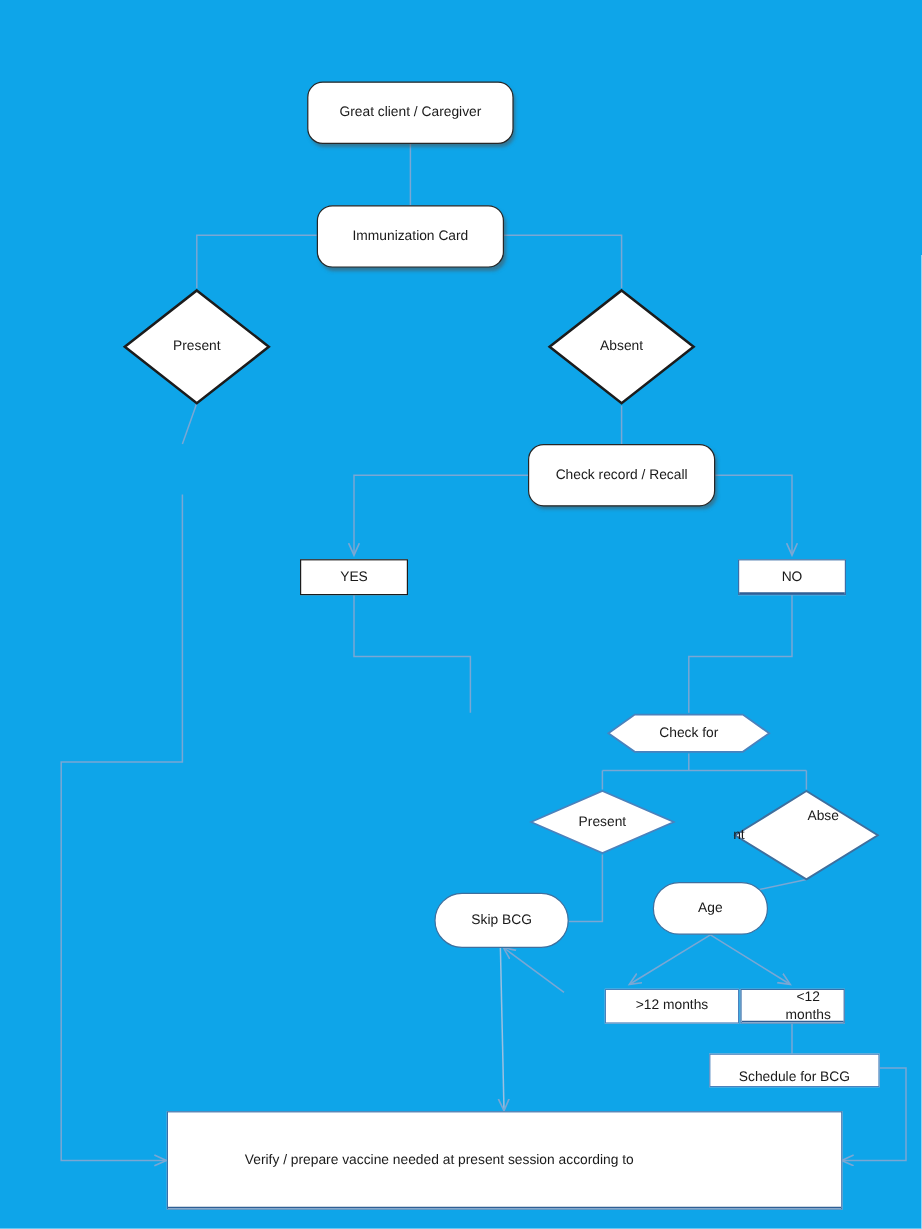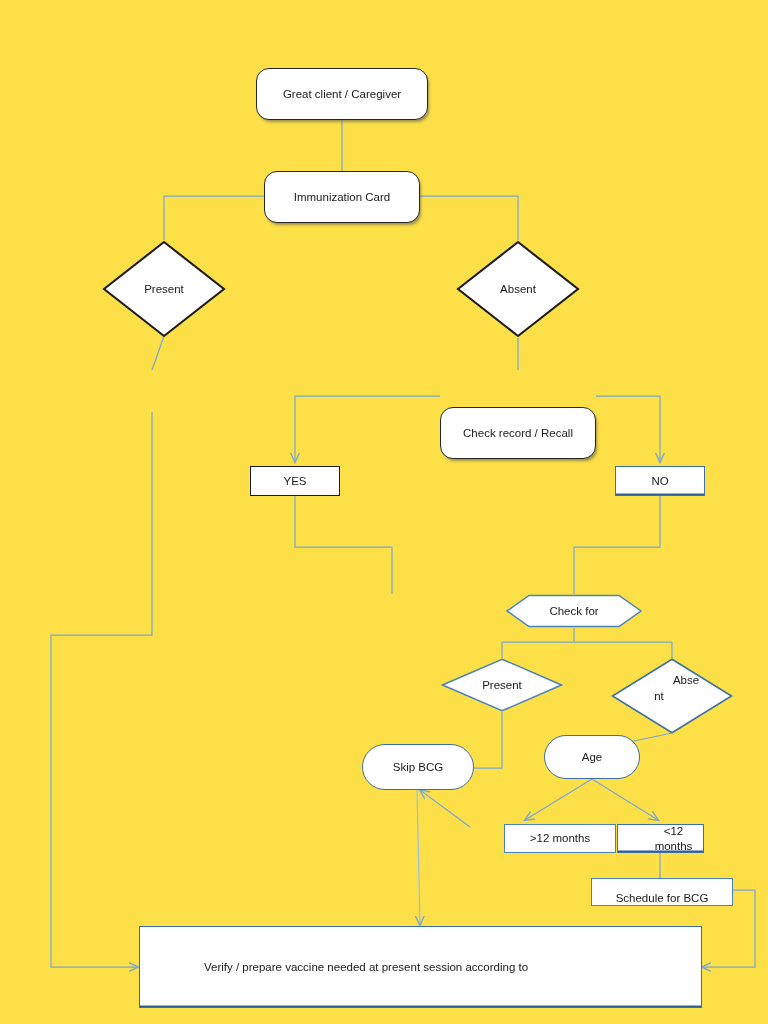--- a/index.html
+++ b/index.html
@@ -8,21 +8,21 @@
     padding: 0;
     background: #ffffff;
   }
   body {
     font-family: "Liberation Sans", sans-serif;
   }
   #canvas {
     position: relative;
     width: 768px;
     height: 1024px;
-    background: #fde047;
+    background: #0ea5e9;
     overflow: hidden;
   }
   #edges {
     position: absolute;
     left: 0;
     top: 0;
     width: 768px;
     height: 1024px;
   }
   .node {
@@ -176,21 +176,21 @@
   </div>
 
   <div class="diamond-wrap" style="left:456px; top:240px; width:124px; height:98px;">
     <svg width="124" height="98" viewBox="0 0 124 98">
       <polygon points="62,2 122,49 62,96 2,49" fill="#ffffff" stroke="#1c1c1c" stroke-width="2.1"></polygon>
     </svg>
     <div class="diamond-label dl-shift-left">Absent</div>
   </div>
 
 
-  <div class="node n-round-black" style="left:440px; top:370px; width:156px; height:52px;margin-top:37px;">
+  <div class="node n-round-black" style="left:440px; top:370px; width:156px; height:52px;">
     <span class="nlabel">Check record / Recall</span>
   </div>
 
   <div class="node n-rect-black" style="left:250px; top:466px; width:90px; height:30px;">
     <span class="nlabel">YES</span>
   </div>
 
   <div class="node n-rect-blue-strong" style="left:615px; top:466px; width:90px; height:30px;">
     <span class="nlabel">NO</span>
   </div>
@@ -209,21 +209,21 @@
     </svg>
     <div class="diamond-label">Present</div>
   </div>
 
   <div class="diamond-wrap" style="left:611px; top:658px; width:122px; height:76px;">
     <svg width="122" height="76" viewBox="0 0 122 76">
       <polygon points="61,1.2 120.5,38 61,74.8 1.5,38" fill="#ffffff" stroke="#3e6f9e" stroke-width="1.6"></polygon>
     </svg>
     <div class="diamond-label" style="display:block; padding:0;">
       <div style="position:absolute; left:0; top:16px; width:100%; text-align:center; padding-left:28px; box-sizing:border-box;">Abse</div>
-      <div style="position:absolute; left:0; top:32px; width:100%; text-align:center; padding-right:26px; box-sizing:border-box;">nt</div>
+      <div style="position:absolute; left:0; top:32px; width:100%; padding-right:26px; box-sizing:border-box;">nt</div>
     </div>
   </div>
 
   <div class="node n-pill-blue" style="left:362px; top:744px; width:112px; height:46px;">
     <span class="nlabel">Skip BCG</span>
   </div>
 
   <div class="node n-pill-blue" style="left:544px; top:735px; width:96px; height:44px;">
     <span class="nlabel">Age</span>
   </div>

